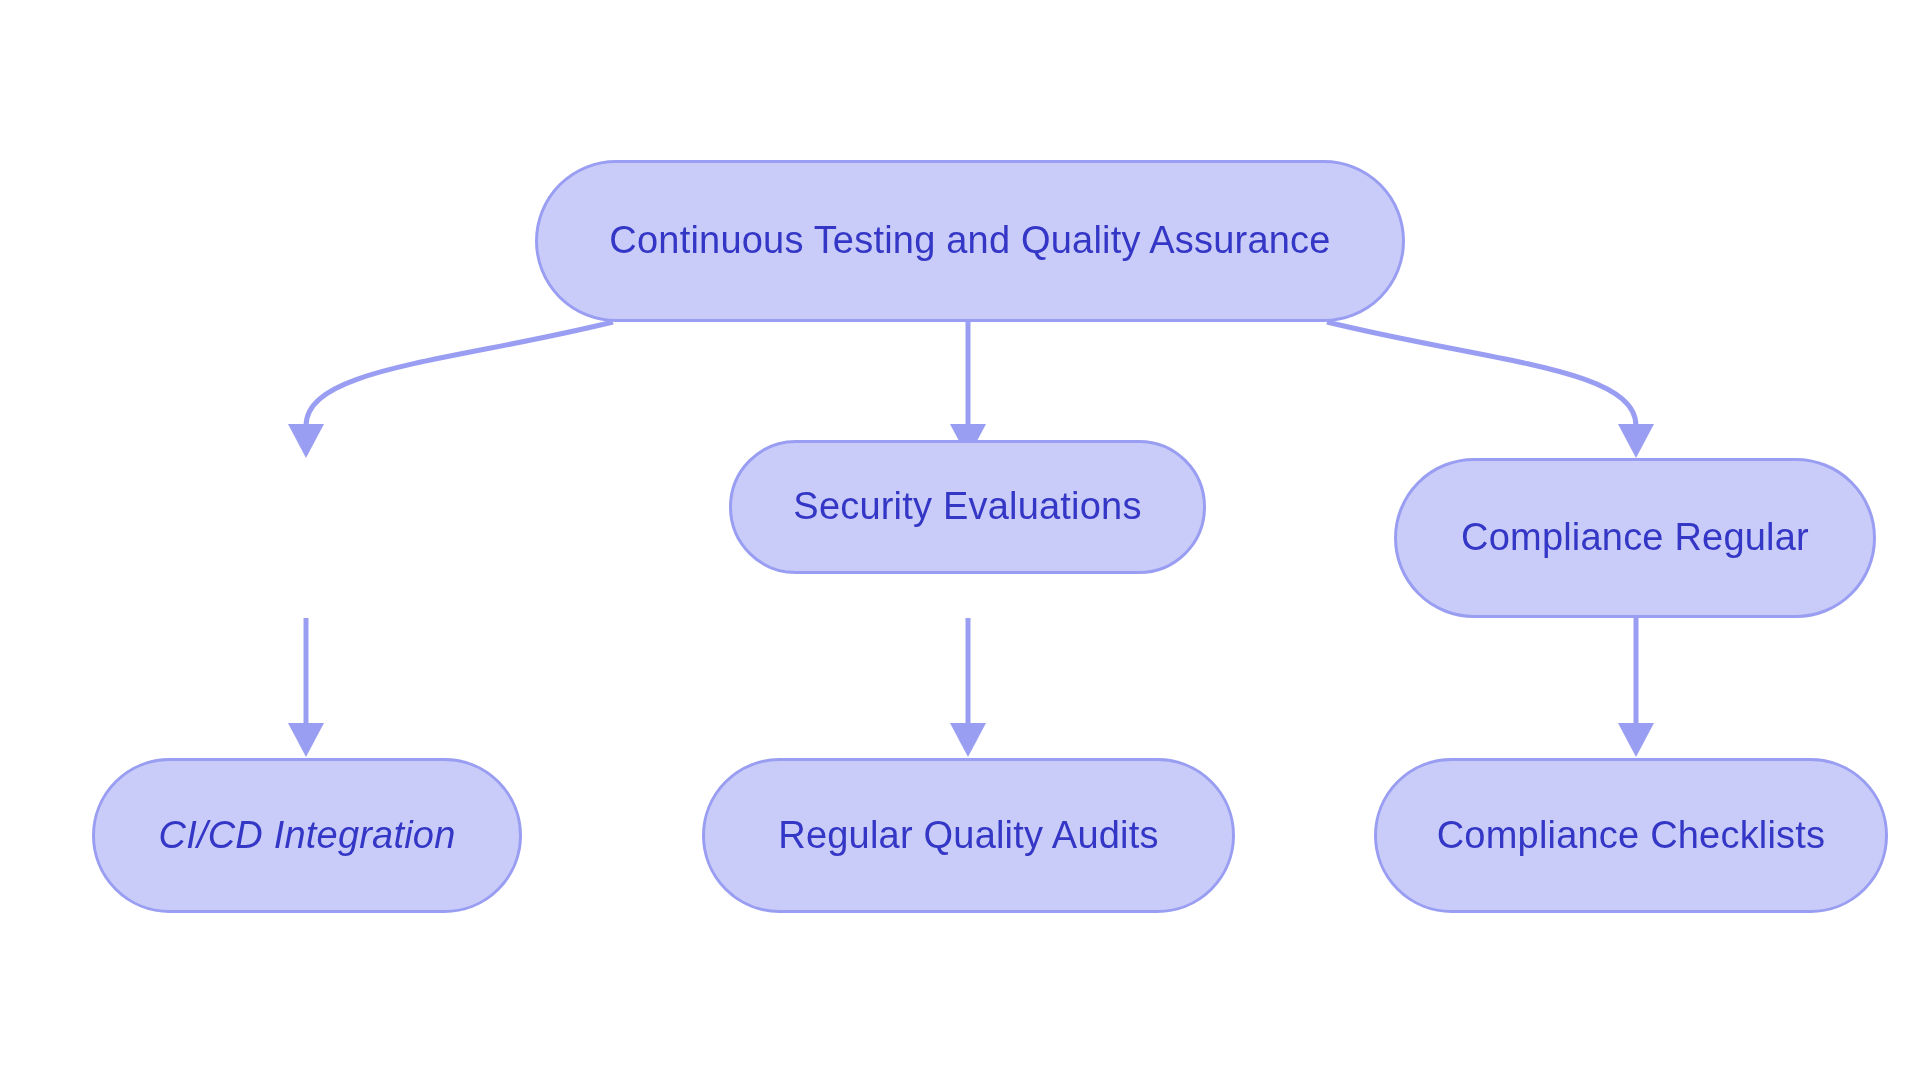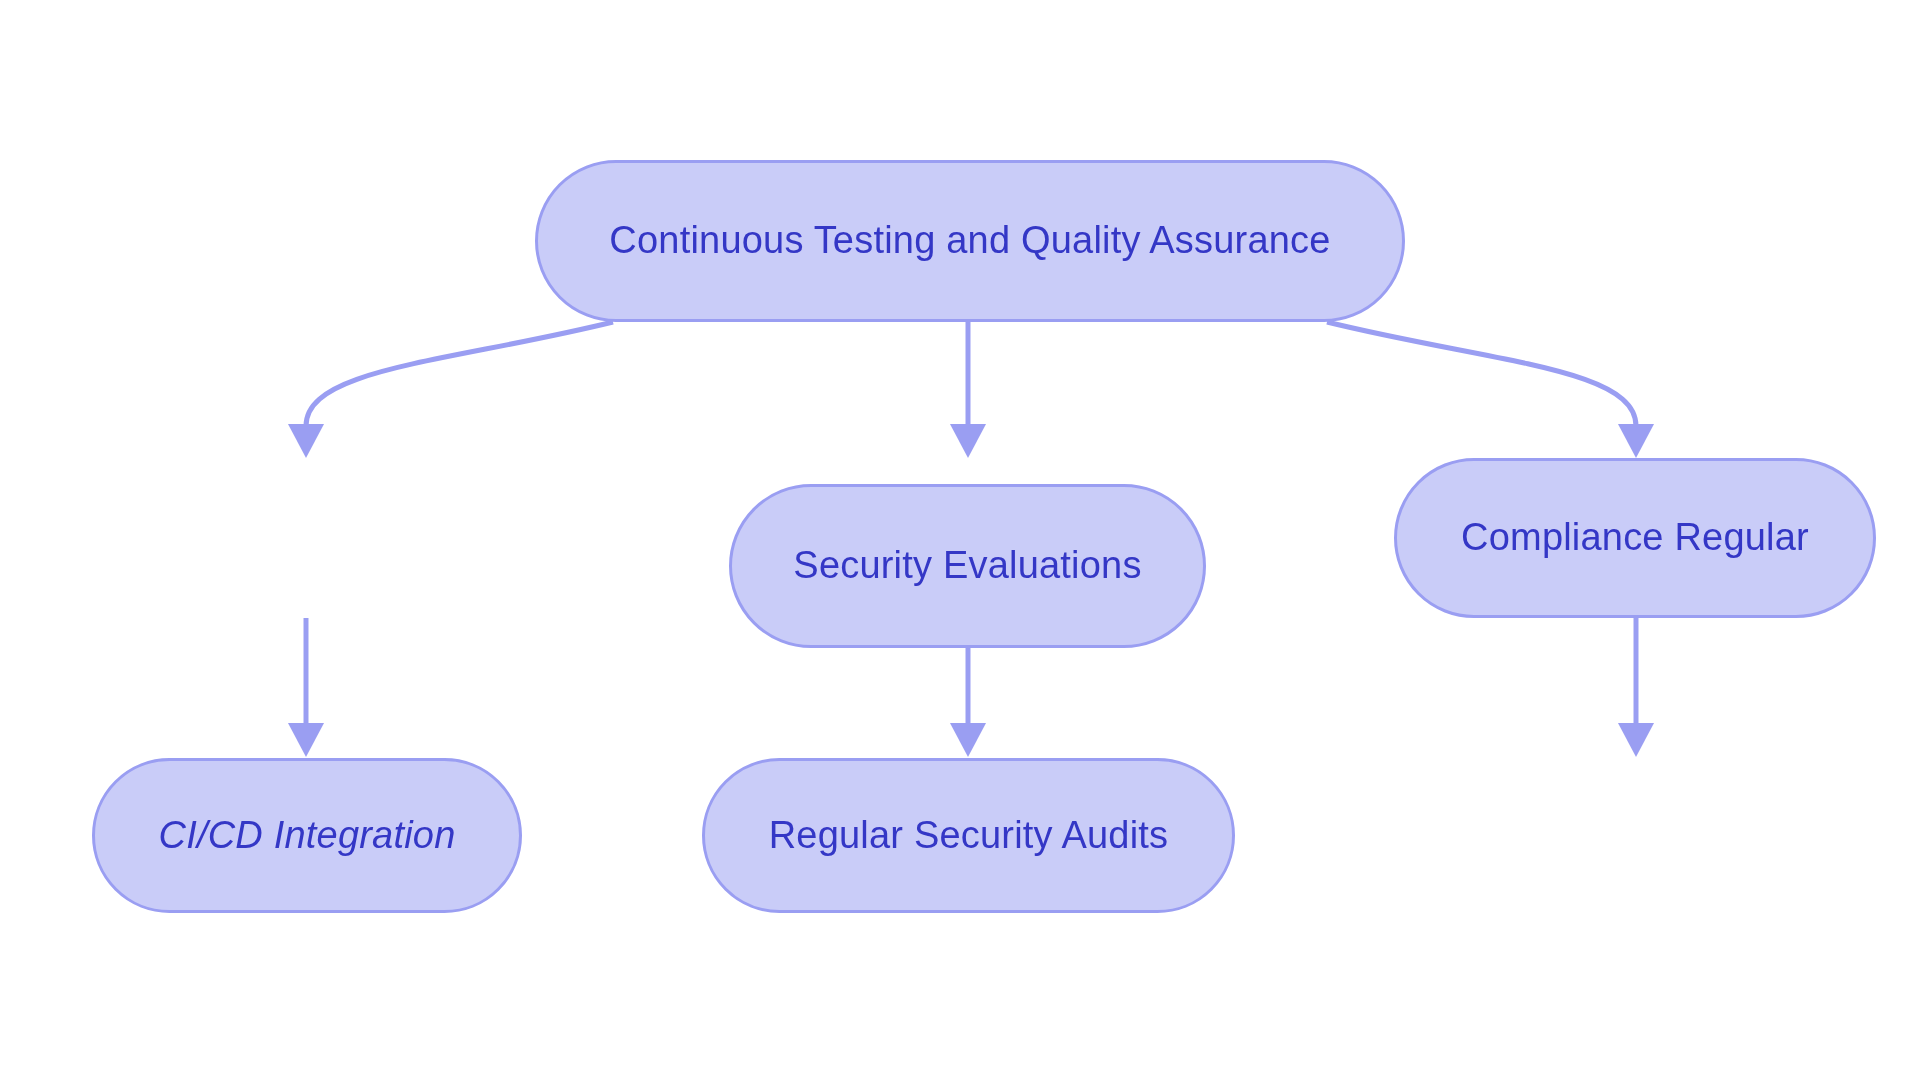--- a/index.html
+++ b/index.html
@@ -41,21 +41,21 @@
     stroke: #9a9ef2;
     stroke-width: 5;
   }
   .arrowhead {
     fill: #9a9ef2;
     stroke: none;
   }
   
   #node-root  { left: 535px;  top: 160px; width: 870px; height: 162px; }
   #node-l2-0  { left: 22px;   top: 458px; width: 566px; height: 160px; }
-  #node-l2-1  { left: 729px;  top: 484px; width: 477px; height: 164px; text-align: center; }
+  #node-l2-1  { left: 729px;  top: 440px; width: 477px; height: 134px; text-align: center; }
   #node-l2-2  { left: 1394px; top: 458px; width: 482px; height: 160px; }
   #node-l3-0  { left: 92px;   top: 758px; width: 430px; height: 155px; font-style: italic; }
   #node-l3-1  { left: 702px;  top: 758px; width: 533px; height: 155px; }
   #node-l3-2  { left: 1374px; top: 758px; width: 514px; height: 155px; }
 </style>
 </head>
 <body>
 
 <div id="canvas">
 
@@ -91,17 +91,20 @@
 
   <div class="node" id="node-l2-2">
     <span>Compliance Regular</span>
   </div>
 
   <div class="node" id="node-l3-0">
     <span>CI/CD Integration</span>
   </div>
 
   <div class="node" id="node-l3-1">
-    <span>Regular Security Audits</span>
+    <span>Regular Quality Audits</span>
   </div>
 
+  <div class="node" id="node-l3-2">
+    <span>Compliance Checklists</span>
+  </div>
 
 </div>
 
 </body></html>

